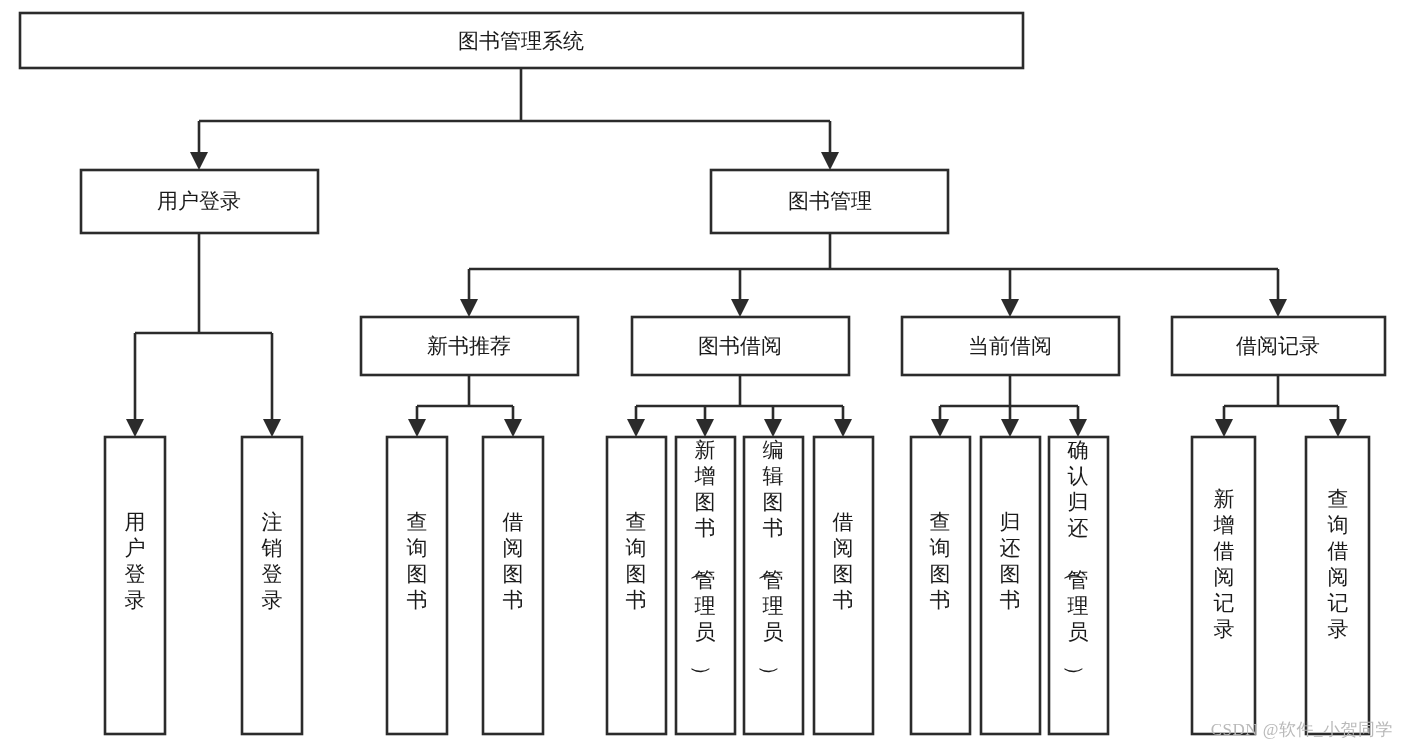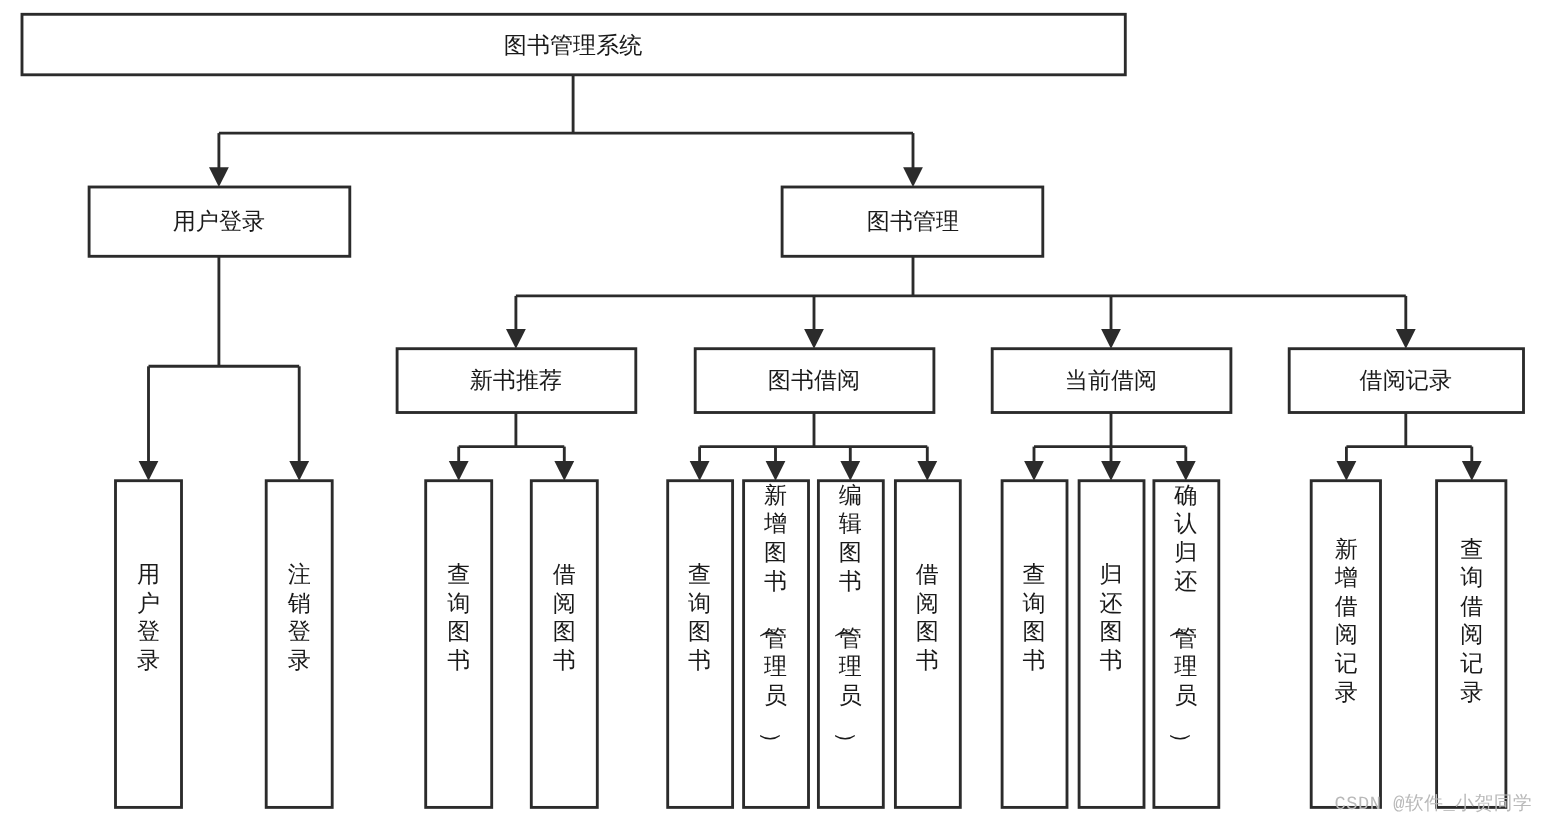--- a/index.html
+++ b/index.html
@@ -46,21 +46,21 @@
     stroke-linecap: butt;
   }
   .arrow-head {
     fill: #2b2b2b;
     stroke: none;
   }
   .watermark {
     position: absolute;
     right: 12px;
     bottom: 6px;
-    font-family: Liberation Mono, monospace;
+    font-family: Liberation Serif, serif;
     font-size: 17px;
     color: #b9b9b9;
     white-space: nowrap;
     letter-spacing: 0.5px;
     pointer-events: none;
   }
 </style>
 </head>
 <body>
 

